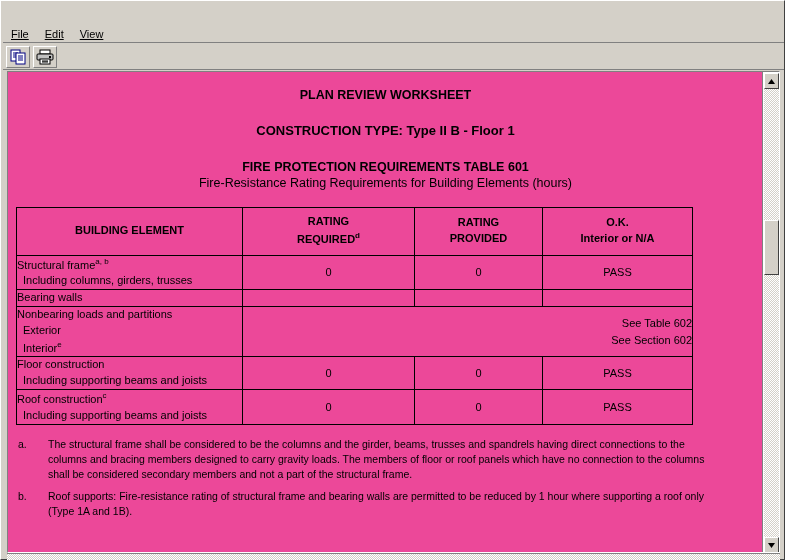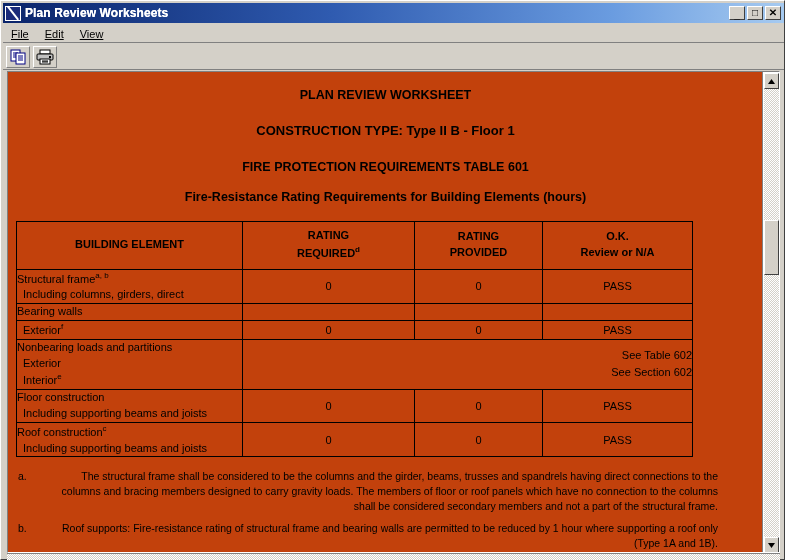--- a/index.html
+++ b/index.html
@@ -126,21 +126,21 @@
     border-top: 1px solid #808080;
     border-right: 1px solid #ffffff;
     border-bottom: 1px solid #ffffff;
     background: #ffffff;
     box-sizing: border-box;
     overflow: hidden;
   }
   #doc-page {
     position: absolute; left: 0; top: 0;
     width: 755px; height: 482px;
-    background: #c2410c;
+    background: #ec4899;
     overflow: hidden;
   }
   #doc-inner {
     position: absolute; left: 0; top: 0;
     width: 755px;
     padding: 0;
   }
 
   
   #vscroll {
@@ -219,23 +219,23 @@
   .doc-tabletitle {
     text-align: center;
     font-size: 12.5px;
     font-weight: bold;
     color: #000;
     margin-top: 22px;
   }
   .doc-tablesubtitle {
     text-align: center;
     font-size: 12.5px;
-    font-weight: bold;
-    color: #000;
-    margin-top: 16px;
+    font-weight: normal;
+    color: #000;
+    margin-top: 2px;
   }
 
   table.fr-table {
     border-collapse: collapse;
     margin: 17px 0 0 8px;
     width: 676px;
     table-layout: fixed;
     padding-left: 28px;
   }
   table.fr-table td, table.fr-table th {
@@ -289,42 +289,27 @@
   .fn-row {
     display: flex;
     margin-bottom: 7px;
     font-size: 10.5px;
     color: #000;
     line-height: 1.42;
   }
   .fn-label {
     width: 30px; flex: none;
   }
-  .fn-text { flex: 1; text-align: right; }
+  .fn-text { flex: 1; }
 </style>
 </head>
 <body>
 
 <div id="window">
 
-  <div id="titlebar">
-    <div id="title-icon"></div>
-    <div id="title-text">Plan Review Worksheets</div>
-    <div id="title-buttons">
-      <div class="tbtn min">
-        <span>_</span>
-      </div>
-      <div class="tbtn">
-        <span>□</span>
-      </div>
-      <div class="tbtn">
-        <span>✕</span>
-      </div>
-    </div>
-  </div>
 
   <div id="menubar">
     <div class="menu-item">
       <u>File</u>
     </div>
     <div class="menu-item">
       <u>Edit</u>
     </div>
     <div class="menu-item">
       <u>View</u>
@@ -380,53 +365,45 @@
               <td>
                 <span>RATING</span><br>
                 <span>REQUIRED</span><span class="sup">d</span>
               </td>
               <td>
                 <span>RATING</span><br>
                 <span>PROVIDED</span>
               </td>
               <td>
                 <span>O.K.</span><br>
-                <span>Review or N/A</span>
+                <span>Interior or N/A</span>
               </td>
             </tr>
           </thead>
           <tbody>
 
             <tr>
               <td class="elem">
                 <span>Structural frame</span><span class="sup">a, b</span><br>
-                <span class="indent">Including columns, girders, direct</span>
+                <span class="indent">Including columns, girders, trusses</span>
               </td>
               <td class="num">0</td>
               <td class="numb">0</td>
               <td class="ok">PASS</td>
             </tr>
 
             <tr>
               <td class="elem">
                 <span>Bearing walls</span>
               </td>
               <td class="num"></td>
               <td class="numb"></td>
               <td class="ok"></td>
             </tr>
 
-            <tr>
-              <td class="elem">
-                <span class="indent">Exterior</span><span class="sup">f</span>
-              </td>
-              <td class="num">0</td>
-              <td class="numb">0</td>
-              <td class="ok">PASS</td>
-            </tr>
 
 
             <tr>
               <td class="elem">
                 <span>Nonbearing loads and partitions</span><br>
                 <span class="indent">Exterior</span><br>
                 <span class="indent">Interior</span><span class="sup">e</span>
               </td>
               <td class="merged" colspan="3">
                 <span>See Table 602</span><br>

